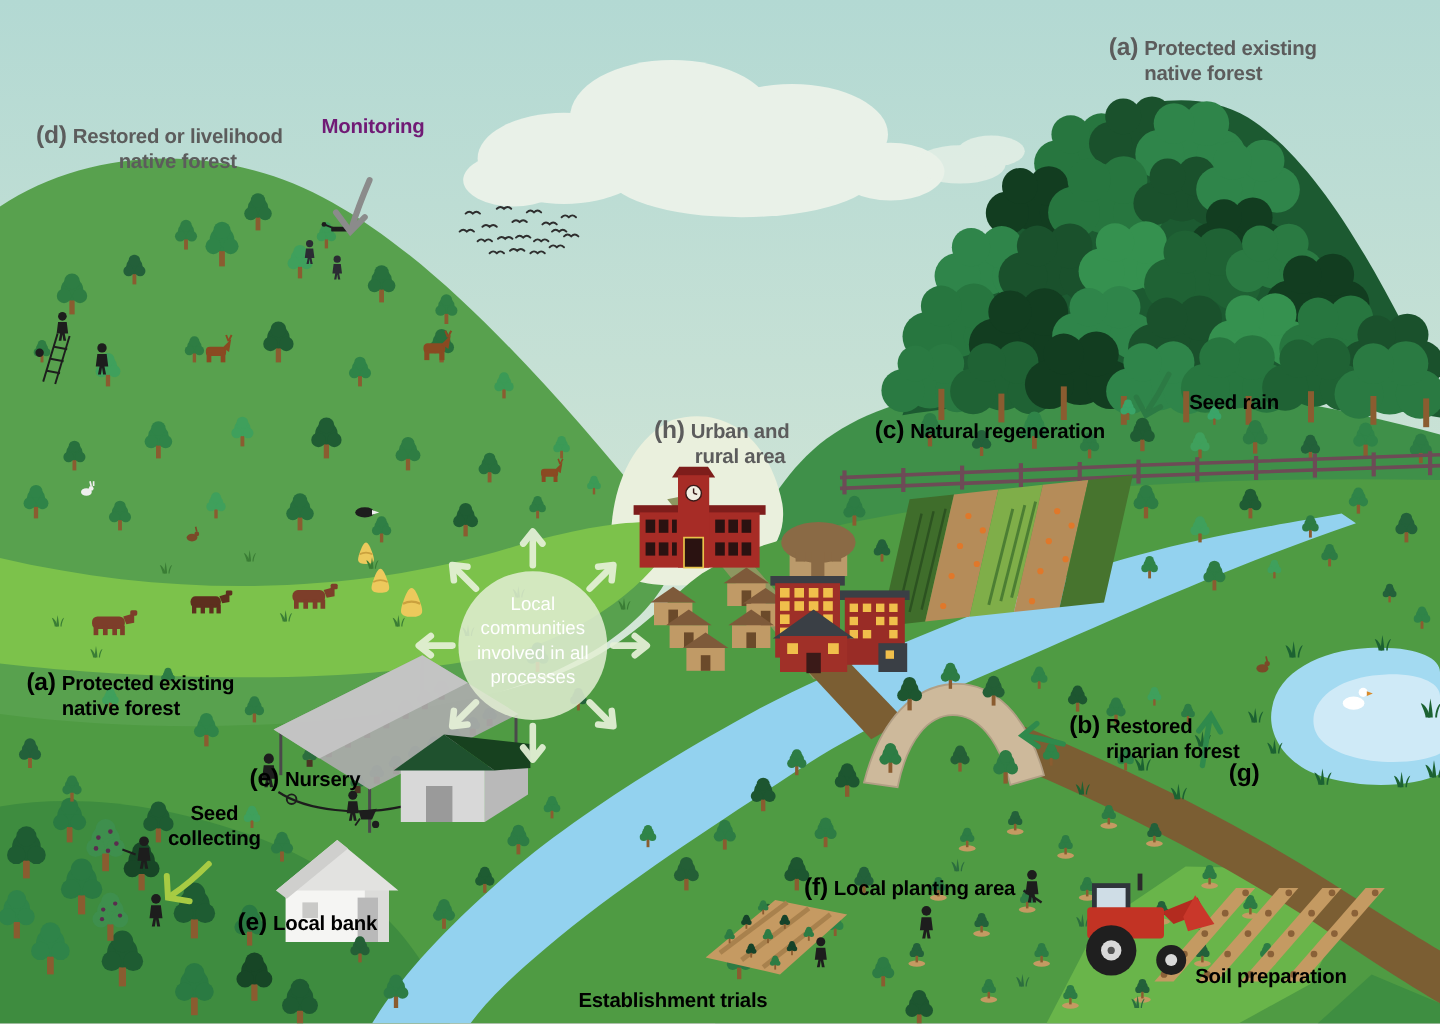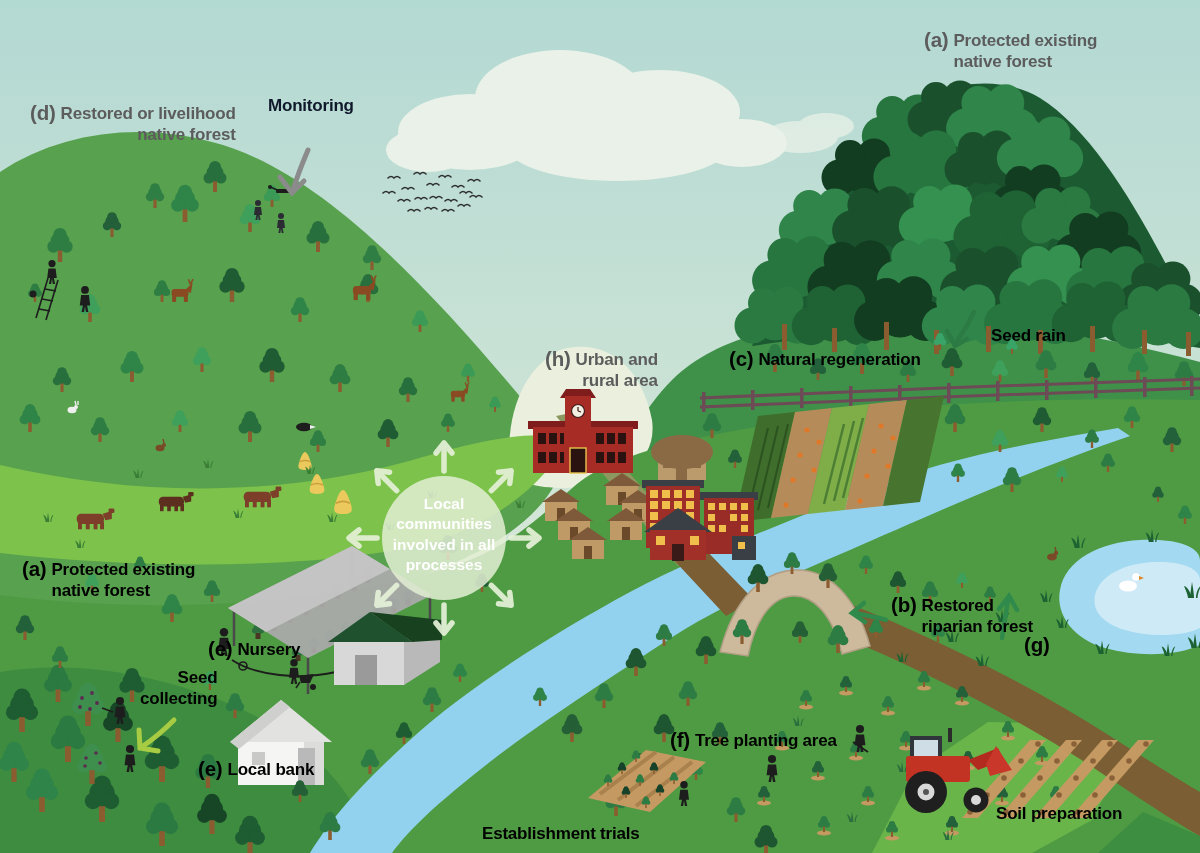--- a/index.html
+++ b/index.html
@@ -1,22 +1,22 @@
 <!DOCTYPE html>
 <html><head>
 <meta charset="utf-8">
 <style>
   html,body{margin:0;padding:0;background:#9aa49a;}
   .stage{position:relative;width:1200px;height:853px;overflow:hidden;background:#cfe4d6;font-family:"Liberation Sans",sans-serif;}
   .stage > svg{position:absolute;left:0;top:0;}
   .lbl{position:absolute;display:flex;gap:5px;font-weight:700;font-size:17px;line-height:1.22;white-space:pre-line;letter-spacing:-0.2px;}
   .pfx{font-size:20.5px;line-height:1;position:relative;top:-1px;font-weight:700;}
-  .dark{color:#5c5c5c}.gray{color:#0f172a}.white{color:#000000}
-  .ctr{text-align:right}
-  .circle-lbl{position:absolute;left:381px;top:494px;width:126px;text-align:center;color:#fff;font-weight:700;font-size:15.5px;line-height:1.32;white-space:pre-line;}
+  .dark{color:#5c5c5c}.gray{color:#701a75}.white{color:#000000}
+  .ctr{text-align:center}
+  .circle-lbl{position:absolute;left:381px;top:494px;width:126px;text-align:center;color:#fff;font-weight:400;font-size:15.5px;line-height:1.32;white-space:pre-line;}
 </style>
 </head>
 <body>
 
 <div class="stage">
 <svg width="1200" height="853" viewBox="0 0 1200 853">
 <defs>
   <linearGradient id="sky" x1="0" y1="0" x2="0" y2="1">
     <stop offset="0" stop-color="#b3d9d3"></stop>
           <stop offset="0.55" stop-color="#cfe4d6"></stop>
@@ -773,18 +773,18 @@
 communities
 involved in all
 processes</div>
 <div class="lbl white" style="left:22px;top:560px"><span class="pfx">(a)</span><span>Protected existing
 native forest</span></div>
 <div class="lbl white" style="left:208px;top:640px"><span class="pfx">(e)</span><span>Nursery</span></div>
 <div class="lbl white ctr" style="left:140px;top:668px"><span class="ctr">Seed
 collecting</span></div>
 <div class="lbl white" style="left:198px;top:760px"><span class="pfx">(e)</span><span>Local bank</span></div>
 <div class="lbl white" style="left:482px;top:824px"><span>Establishment trials</span></div>
-<div class="lbl white" style="left:670px;top:731px"><span class="pfx">(f)</span><span>Tree planting area</span></div>
+<div class="lbl white" style="left:670px;top:731px"><span class="pfx">(f)</span><span>Local planting area</span></div>
 <div class="lbl white" style="left:891px;top:596px"><span class="pfx">(b)</span><span>Restored
 riparian forest</span></div>
 <div class="lbl white" style="left:1024px;top:636px"><span class="pfx">(g)</span></div>
 <div class="lbl white" style="left:996px;top:804px"><span>Soil preparation</span></div>
 </div>
 
 </body></html>

